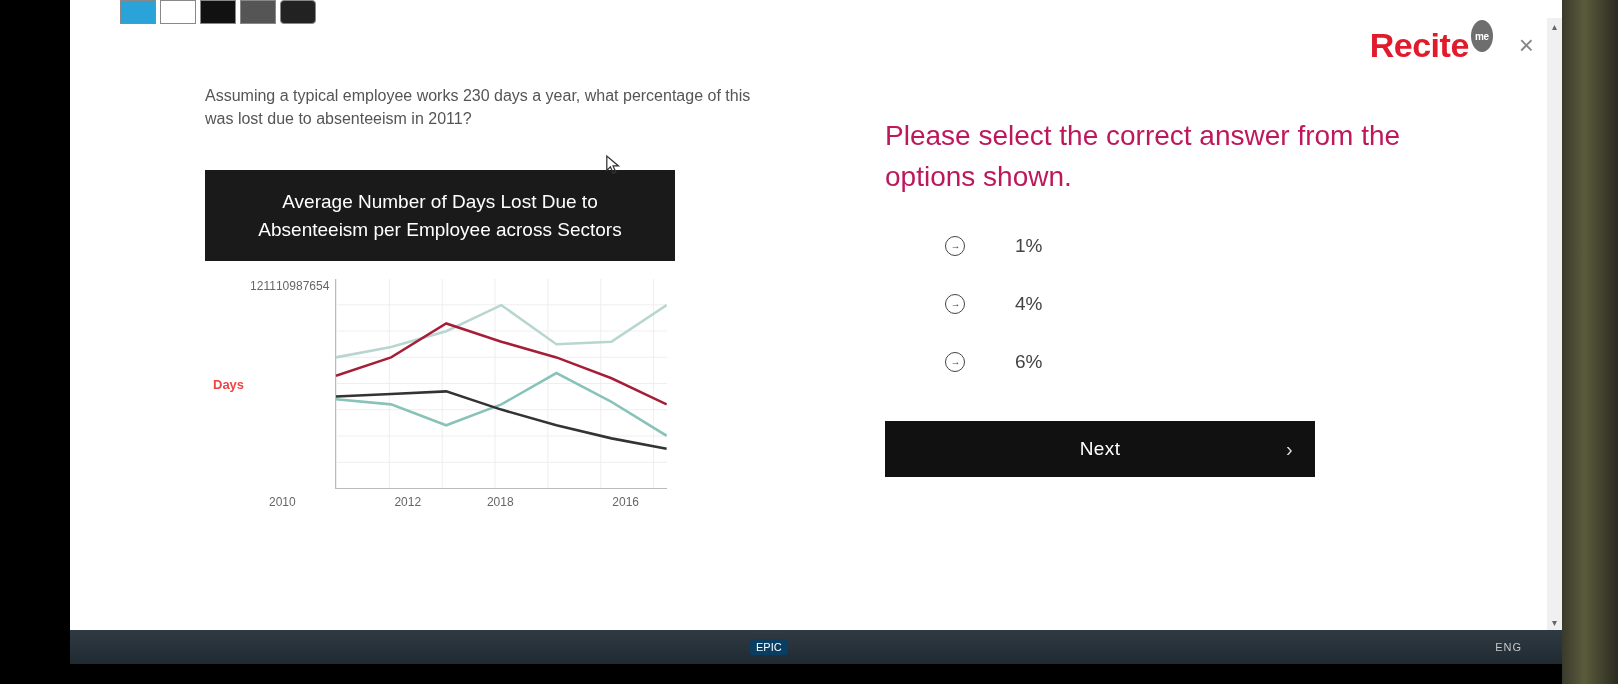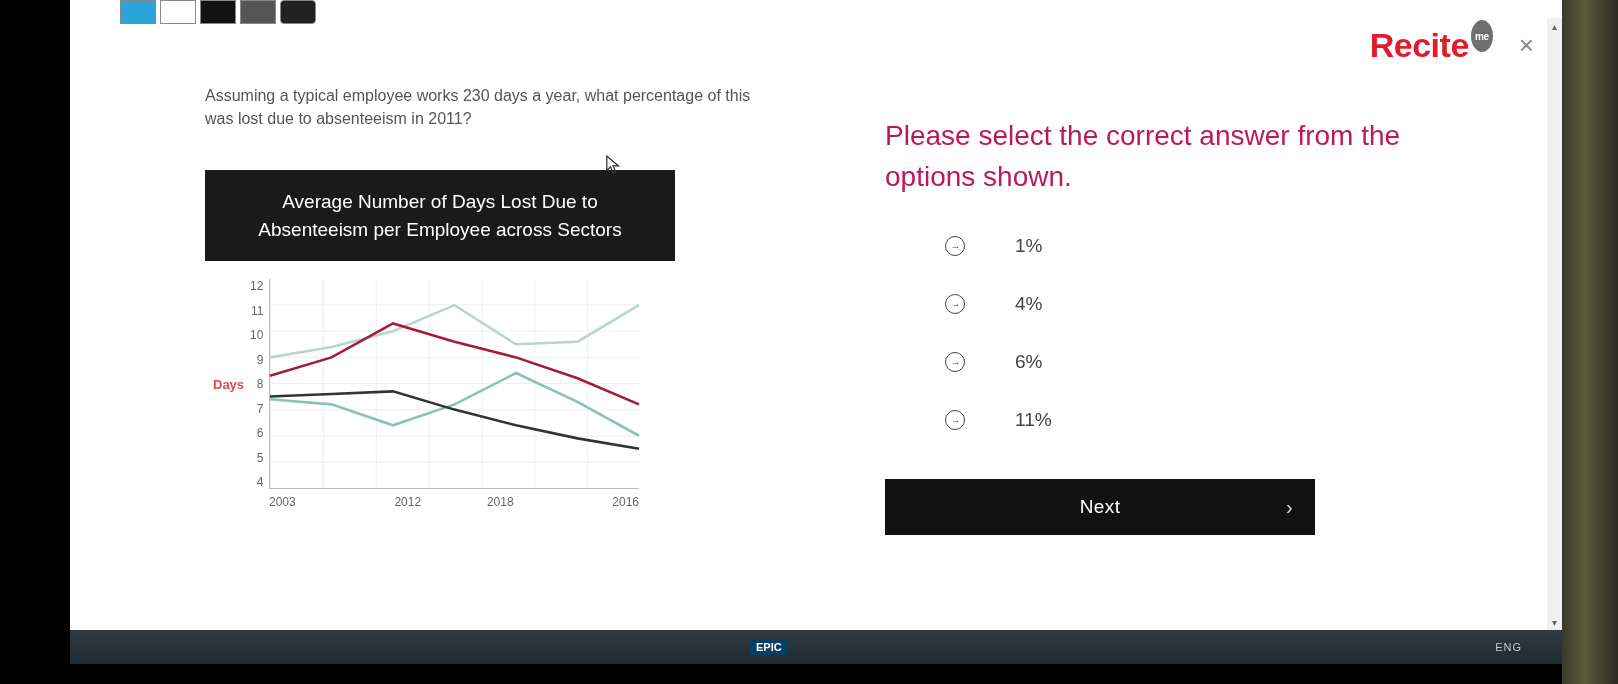--- a/index.html
+++ b/index.html
@@ -65,21 +65,21 @@
   .chart-card { width: 470px; }
   .chart-title {
     background: #1a1a1a; color: #fff;
     padding: 18px 24px; font-size: 19px; line-height:1.45;
     text-align: center; font-weight: 500;
   }
   .chart-body { background: #fff; padding: 18px 8px 8px 8px; position:relative; }
 
   .plot-wrap { display:flex; }
   .ylabel { font-size:13px; color:#ef4444; align-self:center; padding-right:6px; font-weight:600; }
-  .yticks { display:flex; flex-direction:column; justify-content:space-between; height:210px; font-size:12px; color:#666; text-align:right; padding-right:6px; }
+  .yticks { display:flex; flex-direction:row; justify-content:space-between; height:210px; font-size:12px; color:#666; text-align:right; padding-right:6px; }
   .plot {
     position:relative; width:370px; height:210px;
     border-left:1px solid #bbb; border-bottom:1px solid #bbb;
     background-image:
       linear-gradient(to right, #eee 1px, transparent 1px),
       linear-gradient(to top, #eee 1px, transparent 1px);
     background-size: 52.85px 26.25px;
   }
   .xticks { display:flex; margin-left:56px; width:370px; font-size:12px; color:#666; padding-top:6px; }
   .xticks span { text-align:center; }
@@ -181,21 +181,21 @@
               <div class="plot">
                 <svg class="lines" id="plot-svg" viewBox="0 0 370 210" preserveAspectRatio="none">
                     <polyline points="0,78.75 61.666666666666664,68.25 123.33333333333333,52.5 185,26.25 246.66666666666666,65.625 308.33333333333337,63 370,26.25" fill="none" stroke="#b8d6d0" stroke-width="2.6"></polyline>
                     <polyline points="0,97.12499999999999 61.666666666666664,78.75 123.33333333333333,44.62499999999997 185,63 246.66666666666666,78.75 308.33333333333337,99.75000000000001 370,126" fill="none" stroke="#a51d36" stroke-width="2.6"></polyline>
                     <polyline points="0,120.74999999999999 61.666666666666664,126 123.33333333333333,147 185,126 246.66666666666666,94.49999999999999 308.33333333333337,123.375 370,157.5" fill="none" stroke="#88c2b8" stroke-width="2.6"></polyline>
                     <polyline points="0,118.125 61.666666666666664,115.50000000000001 123.33333333333333,112.875 185,131.25 246.66666666666666,147 308.33333333333337,160.125 370,170.625" fill="none" stroke="#333333" stroke-width="2.6"></polyline>
                   </svg>
               </div>
             </div>
             <div class="xticks" id="xticks">
-                <span style="flex: 1 1 0%; text-align: left;">2003</span>
+                <span style="flex: 1 1 0%; text-align: left;">2010</span>
                 <span style="flex: 1 1 0%; text-align: center;">2012</span>
                 <span style="flex: 1 1 0%;">2018</span>
                 <span style="flex: 1 1 0%; text-align: right;">2016</span>
               </div>
           </div>
         </div>
       </div>
 
       <div class="right-col">
         <p class="instruction">Please select the correct answer from the options shown.</p>
@@ -205,32 +205,28 @@
             <span class="opt-label">1%</span>
           </div>
           <div class="opt">
             <span class="opt-ico"></span>
             <span class="opt-label">4%</span>
           </div>
           <div class="opt">
             <span class="opt-ico"></span>
             <span class="opt-label">6%</span>
           </div>
-          <div class="opt">
-            <span class="opt-ico"></span>
-            <span class="opt-label">11%</span>
-          </div>
         </div>
         <div class="next-btn">
           <span>Next</span>
           <span class="chev">›</span>
         </div>
       </div>
 
     </div>
 
     <div class="taskbar">
-      <span style="background:#0a3d62;color:#fff;padding:2px 6px;border-radius:3px;font-weight:700;margin-right:auto;margin-left:640px;">EPIC</span>
+      <span style="background:#0a3d62;color:#fff;padding:2px 6px;border-radius:3px;font-weight:400;margin-right:auto;margin-left:640px;">EPIC</span>
       <span class="lang">ENG</span>
     </div>
 
   </div>
 </div>
 
 </body></html>

